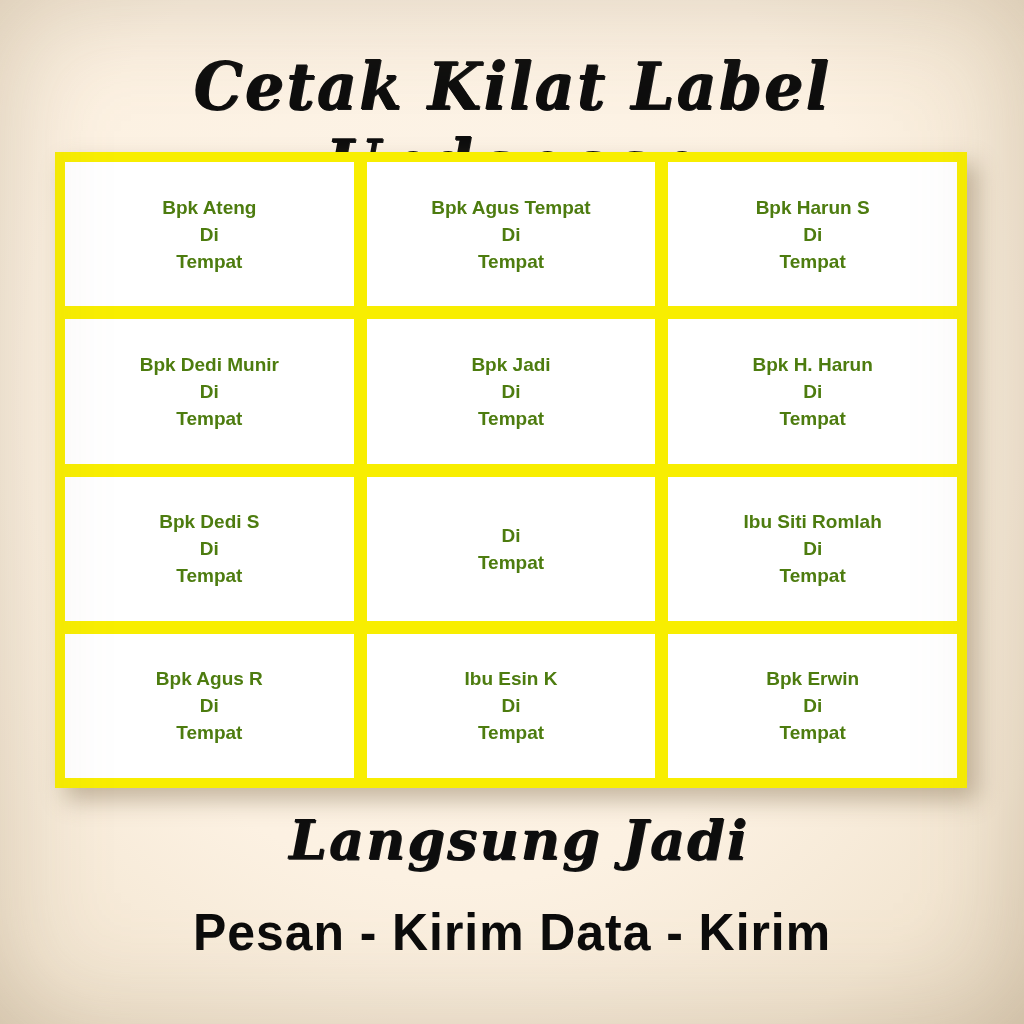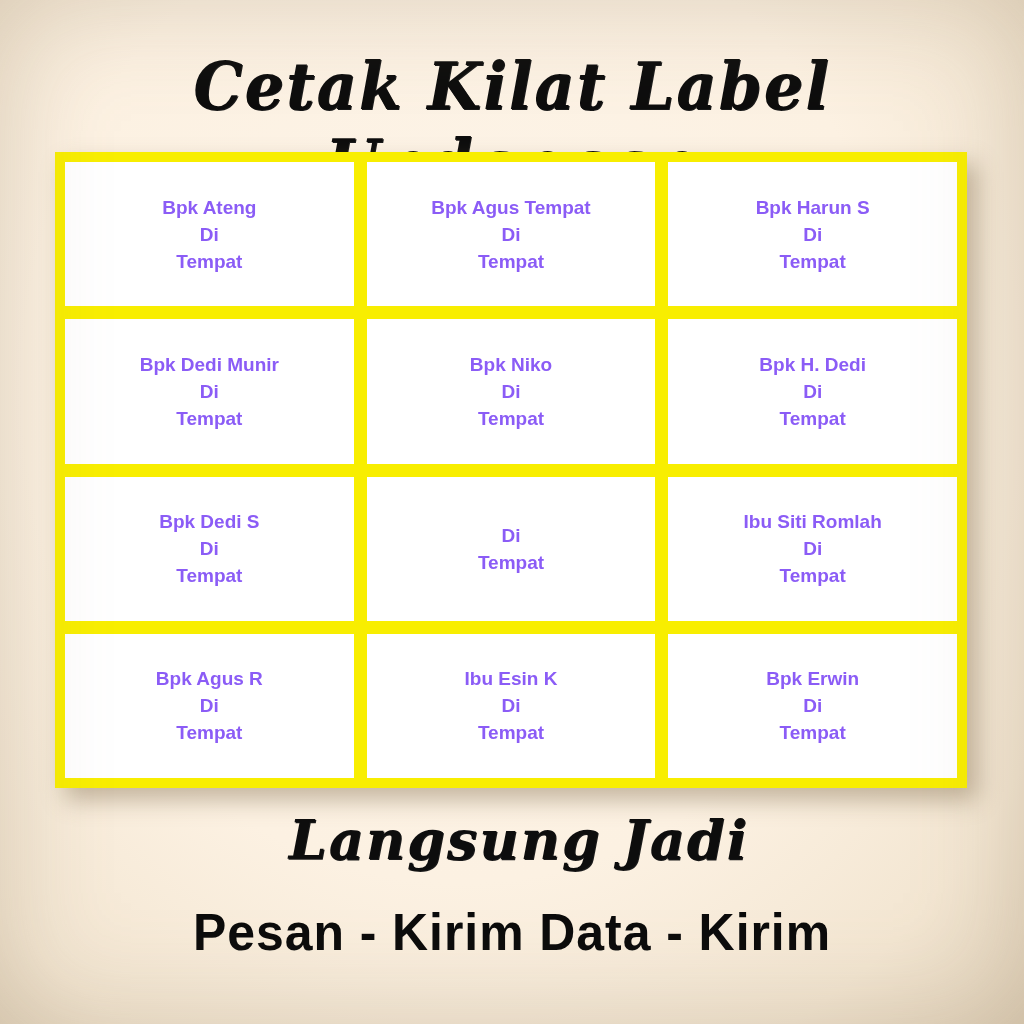--- a/index.html
+++ b/index.html
@@ -44,21 +44,21 @@
     gap: 13px;
     box-shadow: 10px 12px 22px rgba(130, 110, 80, 0.45);
   }
   .label-card {
     background: #ffffff;
     display: flex;
     flex-direction: column;
     justify-content: center;
     align-items: center;
     text-align: center;
-    color: #8b5cf6;
+    color: #4d7c0f;
     font-weight: bold;
     font-size: 19px;
     line-height: 27px;
   }
   .footer-script {
     position: absolute;
     top: 808px; left: 7px; width: 100%;
     text-align: center;
     font-family: "DejaVu Serif", cursive, serif;
     font-style: italic;
@@ -101,26 +101,26 @@
       <span>Bpk Harun S</span>
       <span>Di</span>
       <span>Tempat</span>
     </div>
     <div class="label-card">
       <span>Bpk Dedi Munir</span>
       <span>Di</span>
       <span>Tempat</span>
     </div>
     <div class="label-card">
-      <span>Bpk Niko</span>
+      <span>Bpk Jadi</span>
       <span>Di</span>
       <span>Tempat</span>
     </div>
     <div class="label-card">
-      <span>Bpk H. Dedi</span>
+      <span>Bpk H. Harun</span>
       <span>Di</span>
       <span>Tempat</span>
     </div>
     <div class="label-card">
       <span>Bpk Dedi S</span>
       <span>Di</span>
       <span>Tempat</span>
     </div>
     <div class="label-card">
       <span>Di</span>

